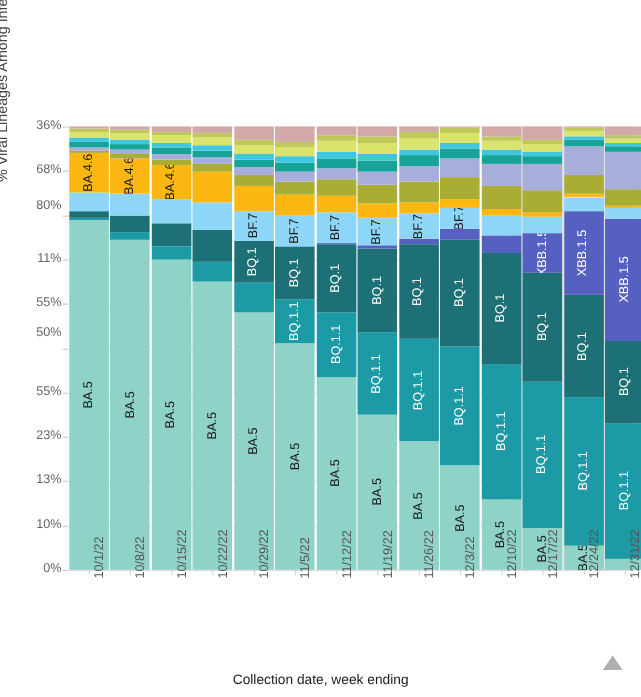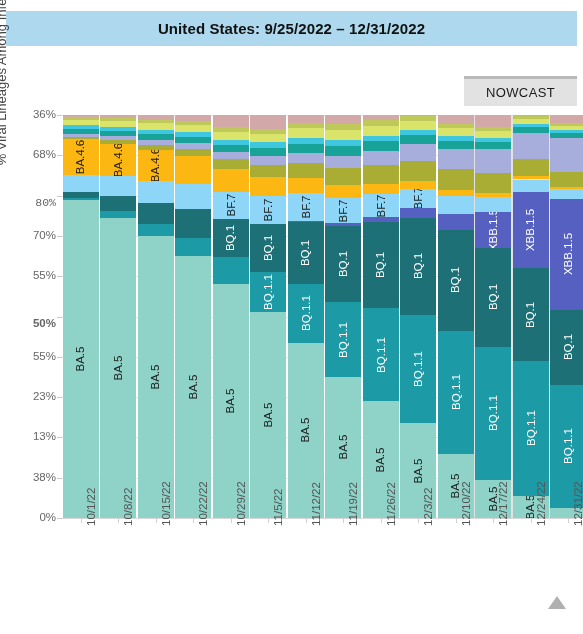--- a/index.html
+++ b/index.html
@@ -100,58 +100,52 @@
     position:absolute;left:548px;top:596px;
     width:0;height:0;border-left:9px solid transparent;
     border-right:9px solid transparent;border-bottom:13px solid #b0b0b0;
   }
 </style>
 </head>
 <body>
 
 <div id="root">
 
-  <div class="titlebar">
-    <span>United States: 9/25/2022 – 12/31/2022</span>
-  </div>
 
   <div class="nowcast-band"></div>
 
-  <div class="nowcast-box">
-    <span>NOWCAST</span>
-  </div>
 
   <div class="ylabel">% Viral Lineages Among Infections</div>
 
   <div class="plot" id="plot">
       <div class="ytick" style="top: 403px; left: -52px;">0%</div>
       <div class="ytick-mark" style="top: 403px; left: -5px;"></div>
       <div class="gridline" style="top: 362.7px;"></div>
-      <div class="ytick" style="top: 362.7px; left: -52px;">38%</div>
+      <div class="ytick" style="top: 362.7px; left: -52px;">10%</div>
       <div class="ytick-mark" style="top: 362.7px; left: -5px;"></div>
       <div class="gridline" style="top: 322.4px;"></div>
       <div class="ytick" style="top: 322.4px; left: -52px;">13%</div>
       <div class="ytick-mark" style="top: 322.4px; left: -5px;"></div>
       <div class="gridline" style="top: 282.1px;"></div>
       <div class="ytick" style="top: 282.1px; left: -52px;">23%</div>
       <div class="ytick-mark" style="top: 282.1px; left: -5px;"></div>
       <div class="gridline" style="top: 241.8px;"></div>
       <div class="ytick" style="top: 241.8px; left: -52px;">55%</div>
       <div class="ytick-mark" style="top: 241.8px; left: -5px;"></div>
       <div class="gridline" style="top: 201.5px;"></div>
-      <div class="ytick" style="top: 209px; left: -52px; font-weight: bold;">50%</div>
+      <div class="ytick" style="top: 188px; left: -52px;">50%</div>
       <div class="ytick-mark" style="top: 201.5px; left: -5px;"></div>
       <div class="gridline" style="top: 161.2px;"></div>
       <div class="ytick" style="top: 161.2px; left: -52px;">55%</div>
       <div class="ytick-mark" style="top: 161.2px; left: -5px;"></div>
       <div class="gridline" style="top: 120.9px;"></div>
-      <div class="ytick" style="top: 120.9px; left: -52px;">70%</div>
+      <div class="ytick" style="top: 120.9px; left: -52px;">11%</div>
       <div class="ytick-mark" style="top: 120.9px; left: -5px;"></div>
       <div class="gridline" style="top: 80.6px;"></div>
-      <div class="ytick" style="top: 88px; left: -52px; font-family: Liberation Mono, monospace;">80%</div>
+      <div class="ytick" style="top: 73px; left: -52px;">80%</div>
       <div class="ytick-mark" style="top: 80.6px; left: -5px;"></div>
       <div class="gridline" style="top: 40.3px;"></div>
       <div class="ytick" style="top: 40.3px; left: -52px;">68%</div>
       <div class="ytick-mark" style="top: 40.3px; left: -5px;"></div>
       <div class="gridline" style="top: 0px;"></div>
       <div class="ytick" style="top: 0px; left: -52px;">36%</div>
       <div class="ytick-mark" style="top: 0px; left: -5px;"></div>
       <div class="axis-base"></div>
       <div class="bar" title="10/1/22" style="left: 0.5px;">
         <div class="seg" title="10/1/22 BA.5 79%" style="bottom: 0px; height: 318.37px; background: rgb(142, 210, 200);">
@@ -584,16 +578,17 @@
         <div class="seg" title="12/31/22 BF.5 1%" style="bottom: 388.089px; height: 4.03px; background: rgb(219, 228, 106);"></div>
         <div class="seg" title="12/31/22 BA.4 0.6%" style="bottom: 392.119px; height: 2.418px; background: rgb(191, 201, 90);"></div>
         <div class="seg" title="12/31/22 Other 2.1%" style="bottom: 394.537px; height: 8.463px; background: rgb(211, 168, 168);"></div>
       </div>
       <div class="xtick-mark" style="left: 506px;"></div>
       <div class="xlab" style="left: 499px;">
         <b>12/31/22</b>
       </div>
     </div>
 
+  <div class="xaxis-title">Collection date, week ending</div>
 
   <div class="scroll-arrow"></div>
 
 </div>
 
 </body></html>

